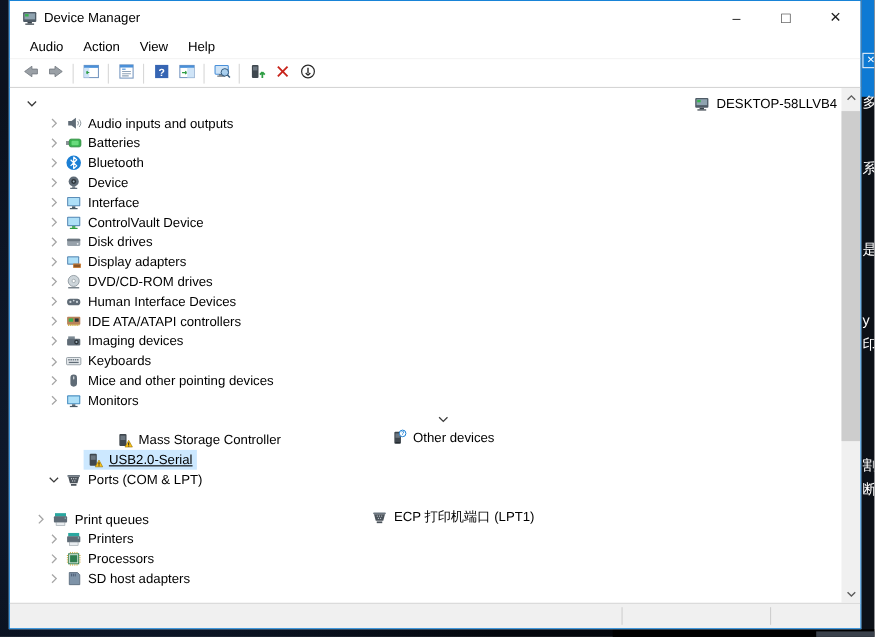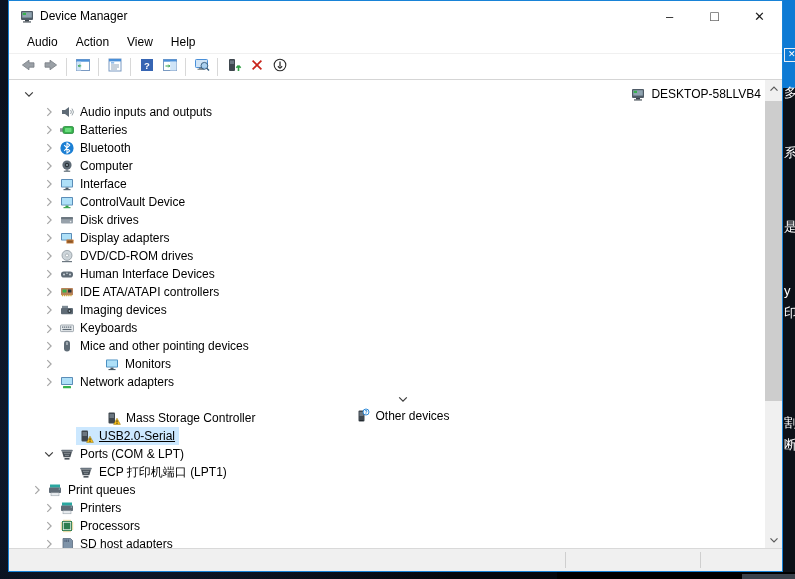--- a/index.html
+++ b/index.html
@@ -253,21 +253,21 @@
               </svg>
             </span>
             <span class="row-content">
               <span class="tree-icon"><svg viewBox="0 0 16 16" width="16" height="16" aria-hidden="true">
                   <circle cx="8" cy="7" r="4.6" fill="#5f6b76"></circle>
                   <circle cx="8" cy="7" r="2.2" fill="#2c3338"></circle>
                   <circle cx="8" cy="7" r="0.9" fill="#9fb3bf"></circle>
                   <rect x="6.6" y="11.4" width="2.8" height="1.3" fill="#5f6b76"></rect>
                   <rect x="4.8" y="12.7" width="6.4" height="1.1" fill="#5f6b76"></rect>
                 </svg></span>
-              <span class="tree-label">Computer</span>
+              <span class="tree-label">Device</span>
             </span>
           </div>
           <div class="tree-row" style="padding-left: 32px;">
             <span class="chev">
               <svg viewBox="0 0 16 16" width="16" height="16" aria-hidden="true">
                 <path d="M6.3 4.2 10.1 8 6.3 11.8" stroke="#a6a6a6" stroke-width="1.2" fill="none"></path>
               </svg>
             </span>
             <span class="row-content">
               <span class="tree-icon"><svg viewBox="0 0 16 16" width="16" height="16" aria-hidden="true">
@@ -417,49 +417,34 @@
               </svg>
             </span>
             <span class="row-content">
               <span class="tree-icon"><svg viewBox="0 0 16 16" width="16" height="16" aria-hidden="true">
                   <rect x="5" y="2.5" width="6" height="11" rx="3" fill="#5f6b76"></rect>
                   <rect x="7.4" y="4" width="1.2" height="3" rx="0.6" fill="#cfd6db"></rect>
                 </svg></span>
               <span class="tree-label">Mice and other pointing devices</span>
             </span>
           </div>
-          <div class="tree-row" style="padding-left: 32px; gap: 45px;">
+          <div class="tree-row" style="padding-left: 32px;">
             <span class="chev">
               <svg viewBox="0 0 16 16" width="16" height="16" aria-hidden="true">
                 <path d="M6.3 4.2 10.1 8 6.3 11.8" stroke="#a6a6a6" stroke-width="1.2" fill="none"></path>
               </svg>
             </span>
             <span class="row-content">
               <span class="tree-icon"><svg viewBox="0 0 16 16" width="16" height="16" aria-hidden="true">
                   <rect x="2" y="3.4" width="12" height="8.2" rx="0.8" fill="#4a90c2"></rect>
                   <rect x="3" y="4.4" width="10" height="6.2" fill="#aee0f8"></rect>
                   <rect x="6.5" y="11.6" width="3" height="1.4" fill="#4a5a66"></rect>
                   <rect x="4.5" y="13" width="7" height="1.1" fill="#4a5a66"></rect>
                 </svg></span>
               <span class="tree-label">Monitors</span>
-            </span>
-          </div>
-          <div class="tree-row" style="padding-left: 32px;">
-            <span class="chev">
-              <svg viewBox="0 0 16 16" width="16" height="16" aria-hidden="true">
-                <path d="M6.3 4.2 10.1 8 6.3 11.8" stroke="#a6a6a6" stroke-width="1.2" fill="none"></path>
-              </svg>
-            </span>
-            <span class="row-content">
-              <span class="tree-icon"><svg viewBox="0 0 16 16" width="16" height="16" aria-hidden="true">
-                  <rect x="2" y="3" width="12" height="8" rx="0.8" fill="#5b8db8"></rect>
-                  <rect x="3" y="4" width="10" height="6" fill="#aee0f8"></rect>
-                  <rect x="4" y="12" width="8" height="2.2" rx="0.5" fill="#37b24d"></rect>
-                </svg></span>
-              <span class="tree-label">Network adapters</span>
             </span>
           </div>
           <div class="tree-row" style="padding-left: 32px; flex-direction: column;">
             <span class="chev">
               <svg viewBox="0 0 16 16" width="16" height="16" aria-hidden="true">
                 <path d="M4.2 6.3 8 10.1 11.8 6.3" stroke="#3c3c3c" stroke-width="1.2" fill="none"></path>
               </svg>
             </span>
             <span class="row-content">
               <span class="tree-icon"><svg viewBox="0 0 16 16" width="16" height="16" aria-hidden="true">
@@ -513,21 +498,21 @@
                     <circle cx="8" cy="7.2" r="0.55"></circle>
                     <circle cx="10" cy="7.2" r="0.55"></circle>
                     <circle cx="7" cy="9.2" r="0.55"></circle>
                     <circle cx="9" cy="9.2" r="0.55"></circle>
                   </g>
                   <rect x="5.5" y="12" width="5" height="1.6" fill="#4a525a"></rect>
                 </svg></span>
               <span class="tree-label">Ports (COM &amp; LPT)</span>
             </span>
           </div>
-          <div class="tree-row" style="padding-left: 51px;">
+          <div class="tree-row" style="padding-left: 51px; flex-direction: column;">
             <span class="chev"></span>
             <span class="row-content">
               <span class="tree-icon"><svg viewBox="0 0 16 16" width="16" height="16" aria-hidden="true">
                   <rect x="2.2" y="3.8" width="11.6" height="1.7" rx="0.8" fill="#6b7680"></rect>
                   <path d="M3 5.5h10l-1.6 5.8H4.6L3 5.5z" fill="#4a525a"></path>
                   <g fill="#cfd6db">
                     <circle cx="6" cy="7.2" r="0.55"></circle>
                     <circle cx="8" cy="7.2" r="0.55"></circle>
                     <circle cx="10" cy="7.2" r="0.55"></circle>
                     <circle cx="7" cy="9.2" r="0.55"></circle>

